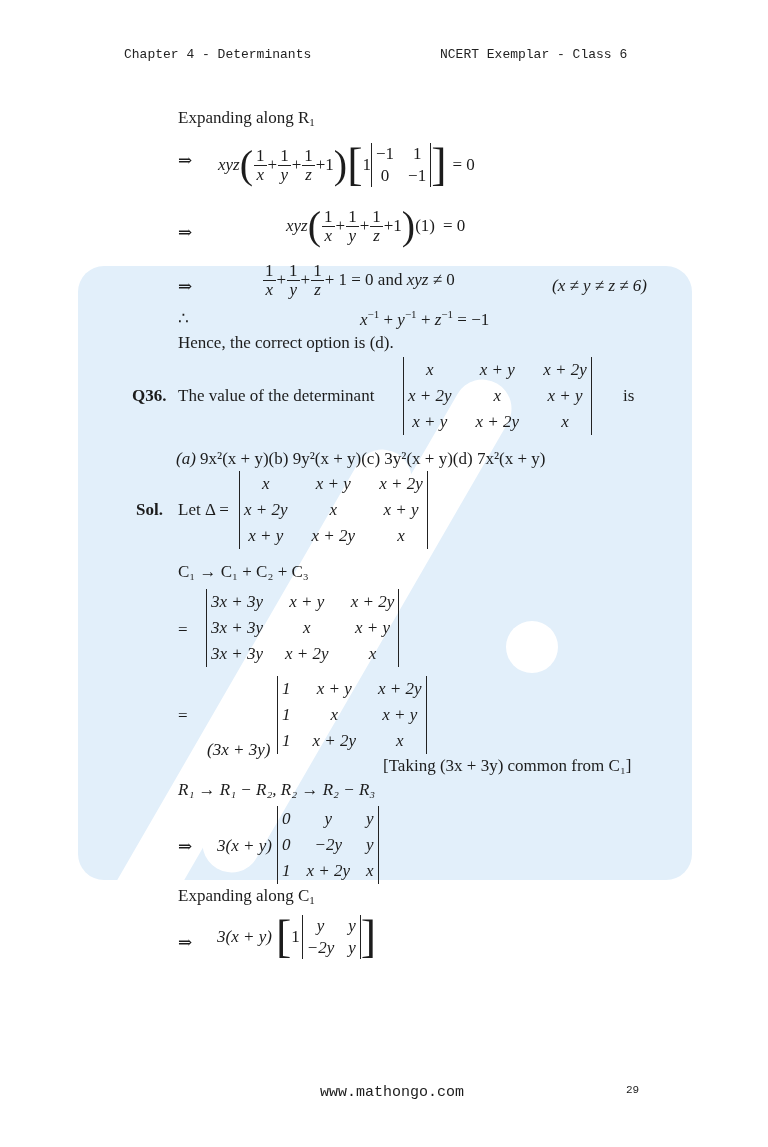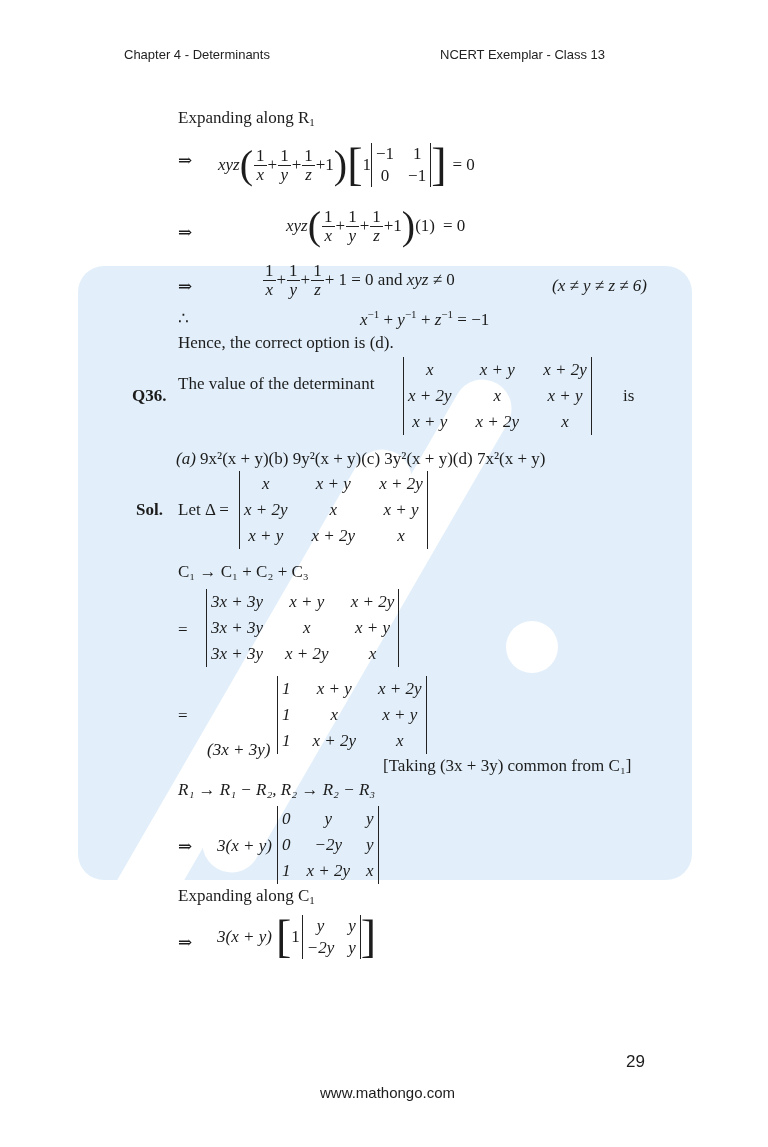--- a/index.html
+++ b/index.html
@@ -1,19 +1,19 @@
 <!DOCTYPE html>
 <html><head>
 <meta charset="utf-8">
 <style>
   html, body { margin:0; padding:0; }
   body { width:768px; height:1147px; background:#ffffff; position:relative; overflow:hidden;
          font-family:"Liberation Serif", "DejaVu Serif", serif; color:#1c1c1c; }
   .abs { position:absolute; }
-  .sans { font-family:Liberation Sans, sans-serif; }
+  .sans { font-family:Liberation Mono, monospace; }
   .hdr { font-size:13px; color:#222; top:47px; }
   .watermark { left:78px; top:266px; width:614px; height:614px; background:#e2effa; border-radius:26px; overflow:hidden; }
   .stripe { position:absolute; background:#ffffff; width:58px; height:560px; border-radius:29px; transform:rotate(30deg); transform-origin:center; }
   .dot { position:absolute; width:52px; height:52px; border-radius:50%; background:#ffffff; }
   .t { font-size:17px; white-space:nowrap; }
   .i { font-style:italic; }
   .frac { display:inline-flex; flex-direction:column; align-items:center; vertical-align:middle; line-height:1.05; margin:0 1px; }
   .frac .n { border-bottom:1px solid #222; padding:0 2px; }
   .frac .d { font-style:italic; padding:0 2px; }
   .det { display:inline-grid; border-left:1px solid #222; border-right:1px solid #222; padding:0 4px; vertical-align:middle; line-height:26px; column-gap:14px; }
@@ -29,21 +29,21 @@
 </head>
 <body>
 
 <div class="abs watermark">
   <div class="stripe" style="left:150px; top:150px;"></div>
   <div class="stripe" style="left:250px; top:80px;"></div>
   <div class="dot" style="left:428px; top:355px;"></div>
 </div>
 
 <div class="abs sans hdr" style="left:124px;">Chapter 4 - Determinants</div>
-<div class="abs sans hdr" style="left:440px;">NCERT Exemplar - Class 13</div>
+<div class="abs sans hdr" style="left:440px;">NCERT Exemplar - Class 6</div>
 
 <div class="abs t" style="left:178px; top:108px;">
   <span>Expanding along R</span><sub>1</sub>
 </div>
 
 <div class="abs t" style="left:178px; top:150px;">⇒</div>
 <div class="abs t" style="left:218px; top:142px; display:flex; align-items:center;">
   <span class="i">xyz</span>
   <span class="big-paren">(</span>
   <span class="frac">
@@ -113,21 +113,21 @@
 <div class="abs t i" style="left:552px; top:276px;">(x ≠ y ≠ z ≠ 6)</div>
 
 <div class="abs t" style="left:178px; top:308px;">∴</div>
 <div class="abs t" style="left:360px; top:308px;">
   <span class="i">x</span><sup>−1</sup> + <span class="i">y</span><sup>−1</sup> + <span class="i">z</span><sup>−1</sup> <span>= −1</span>
 </div>
 
 <div class="abs t" style="left:178px; top:333px;">Hence, the correct option is (d).</div>
 
 <div class="abs t bold" style="left:132px; top:386px;">Q36.</div>
-<div class="abs t" style="left:178px; top:374px;">The value of the determinant</div>
+<div class="abs t" style="left:178px; top:386px;">The value of the determinant</div>
 <div class="abs t i" style="left:403px; top:357px;">
   <span class="det det3" style="column-gap:24px;">
     <span>x</span>
       <span>x + y</span>
       <span>x + 2y</span>
     <span>x + 2y</span>
       <span>x</span>
       <span>x + y</span>
     <span>x + y</span>
       <span>x + 2y</span>
@@ -223,13 +223,13 @@
   <span class="det det2 i" style="margin-left:2px;">
     <span>y</span>
       <span>y</span>
     <span>−2y</span>
       <span>y</span>
   </span>
   <span class="bracket">]</span>
 </div>
 
 <div class="abs sans" style="left:320px; top:1084px; font-size:15px;">www.mathongo.com</div>
-<div class="abs sans" style="left:626px; top:1052px; font-size:17px;">29</div>
+<div class="abs sans" style="left:626px; top:1084px; font-size:11px;">29</div>
 
 </body></html>

